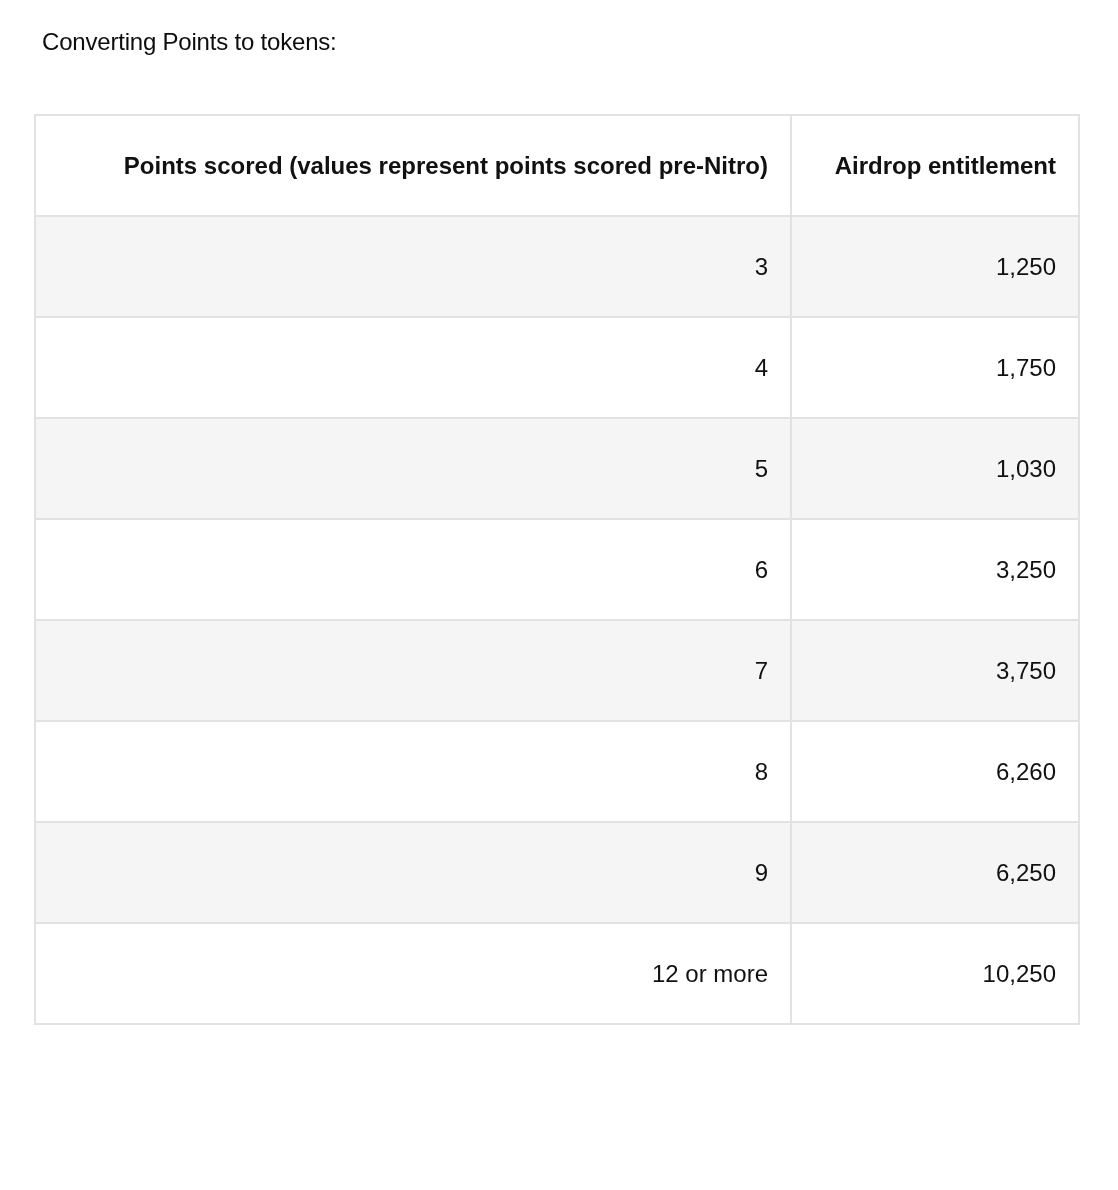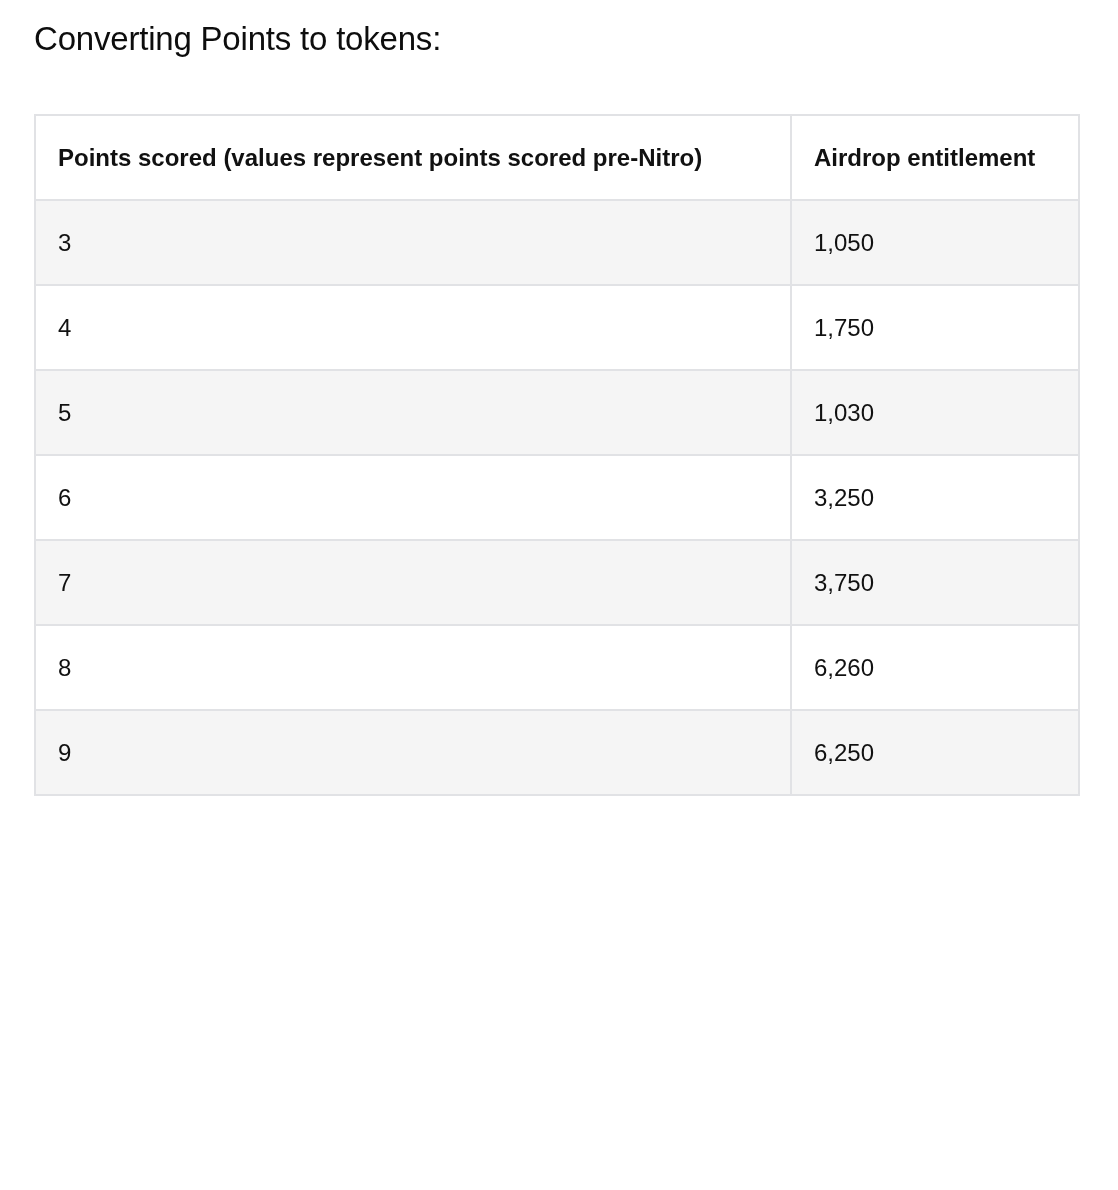--- a/index.html
+++ b/index.html
@@ -4,34 +4,34 @@
   <style>
     html, body { margin: 0; padding: 0; background: #ffffff; }
     body {
       width: 1118px; height: 1190px; overflow: hidden;
       font-family: "Liberation Sans", "DejaVu Sans", sans-serif;
       color: #111111;
       position: relative;
     }
     .heading {
       position: absolute; left: 34px; top: 20px;
-      font-size: 33px; font-weight: 500; margin: 0;
+      font-size: 24px; font-weight: 500; margin: 8px;
       letter-spacing: -0.2px;
       color: #0d0d0d;
     }
     table.points {
       position: absolute; left: 34px; top: 114px;
       width: 1046px;
       border-collapse: collapse;
       font-size: 24px;
     }
     table.points th, table.points td {
       border: 2px solid #e1e2e5;
-      text-align: left;
-      padding: 0 22px;
+      text-align: right;
+      padding: 8px 22px;
       height: 83px;
       vertical-align: middle;
     }
     table.points th { font-weight: bold; background: #ffffff; font-size: 24px; }
     table.points th.col1, table.points td.col1 { width: 710px; }
     table.points tbody tr:nth-child(odd) td { background: #f5f5f5; }
     table.points tbody tr:nth-child(even) td { background: #ffffff; }
   </style>
 </head>
 <body>
@@ -41,21 +41,21 @@
 <table class="points">
   <thead>
     <tr>
       <th class="col1">Points scored (values represent points scored pre-Nitro)</th>
       <th>Airdrop entitlement</th>
     </tr>
   </thead>
   <tbody>
     <tr>
       <td class="col1">3</td>
-      <td>1,050</td>
+      <td>1,250</td>
     </tr>
     <tr>
       <td class="col1">4</td>
       <td>1,750</td>
     </tr>
     <tr>
       <td class="col1">5</td>
       <td>1,030</td>
     </tr>
     <tr>
@@ -67,14 +67,18 @@
       <td>3,750</td>
     </tr>
     <tr>
       <td class="col1">8</td>
       <td>6,260</td>
     </tr>
     <tr>
       <td class="col1">9</td>
       <td>6,250</td>
     </tr>
+    <tr>
+      <td class="col1">12 or more</td>
+      <td>10,250</td>
+    </tr>
   </tbody>
 </table>
 
 </body></html>

